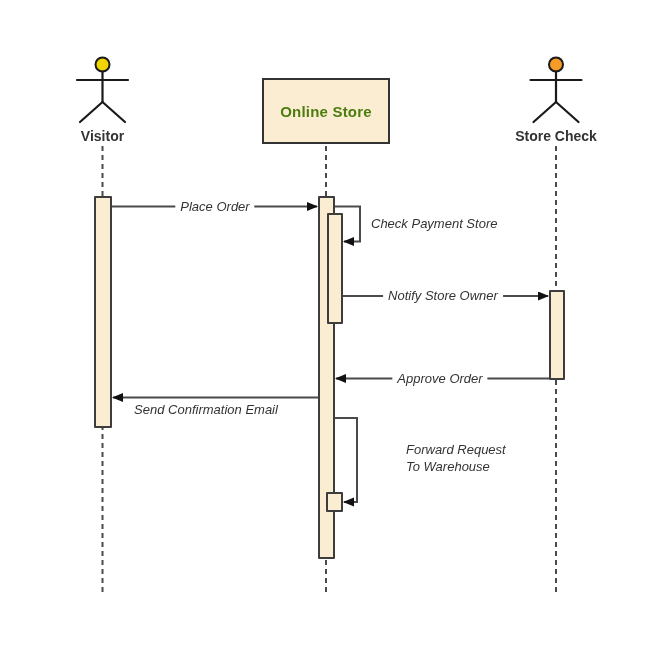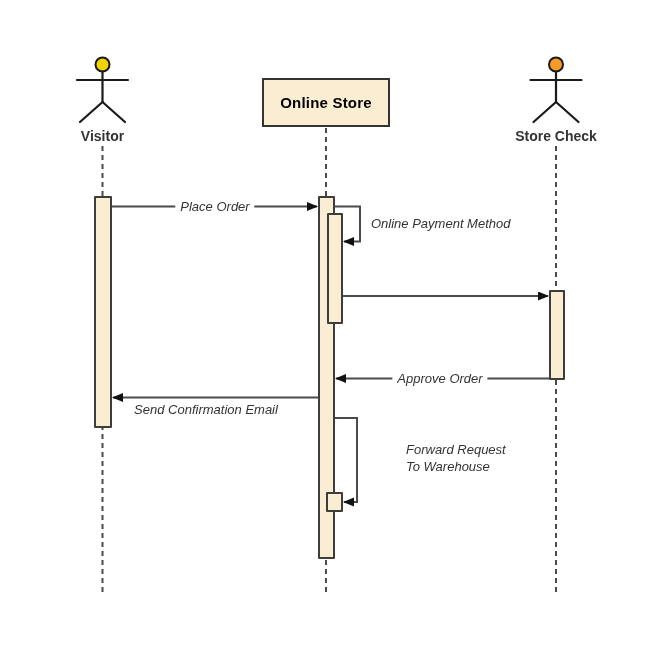--- a/index.html
+++ b/index.html
@@ -52,29 +52,29 @@
   }
   .bar {
     position: absolute;
     background: var(--activation-fill);
     border: 2px solid #3d3d3d;
     border-radius: 1px;
   }
   .obj-box {
     position: absolute;
     left: 262px; top: 78px;
-    width: 128px; height: 49px;
+    width: 128px; height: 66px;
     background: var(--activation-fill);
     border: 2px solid var(--shape-border);
     display: flex;
     align-items: center;
     justify-content: center;
     font-weight: bold;
     font-size: 15px;
-    color: #000000;
+    color: #4d7c0f;
     letter-spacing: 0.2px;
   }
   .actor-label {
     position: absolute;
     transform: translate(-50%, -50%);
     font-weight: bold;
     font-size: 14px;
     color: var(--text);
     white-space: nowrap;
   }
@@ -145,19 +145,20 @@
   </svg>
 
   <div class="obj-box">
     <span>Online Store</span>
   </div>
 
   <div class="actor-label" style="left:102.5px; top:136px;">Visitor</div>
   <div class="actor-label" style="left:556px; top:136px;">Store Check</div>
 
   <div class="msg-label centered" style="left:215px; top:206.5px;">Place Order</div>
-  <div class="msg-label v-centered" style="left:366px; top:224px;">Online Payment Method</div>
+  <div class="msg-label v-centered" style="left:366px; top:224px;">Check Payment Store</div>
+  <div class="msg-label centered" style="left:443px; top:296px;">Notify Store Owner</div>
   <div class="msg-label centered" style="left:440px; top:378.5px;">Approve Order</div>
   <div class="msg-label centered" style="left:206px; top:397.5px;margin-top:12px;">Send Confirmation Email</div>
   <div class="msg-label multiline" style="left:366px; top:441px;">Forward Request
 To Warehouse</div>
 
 </div>
 
 </body></html>

